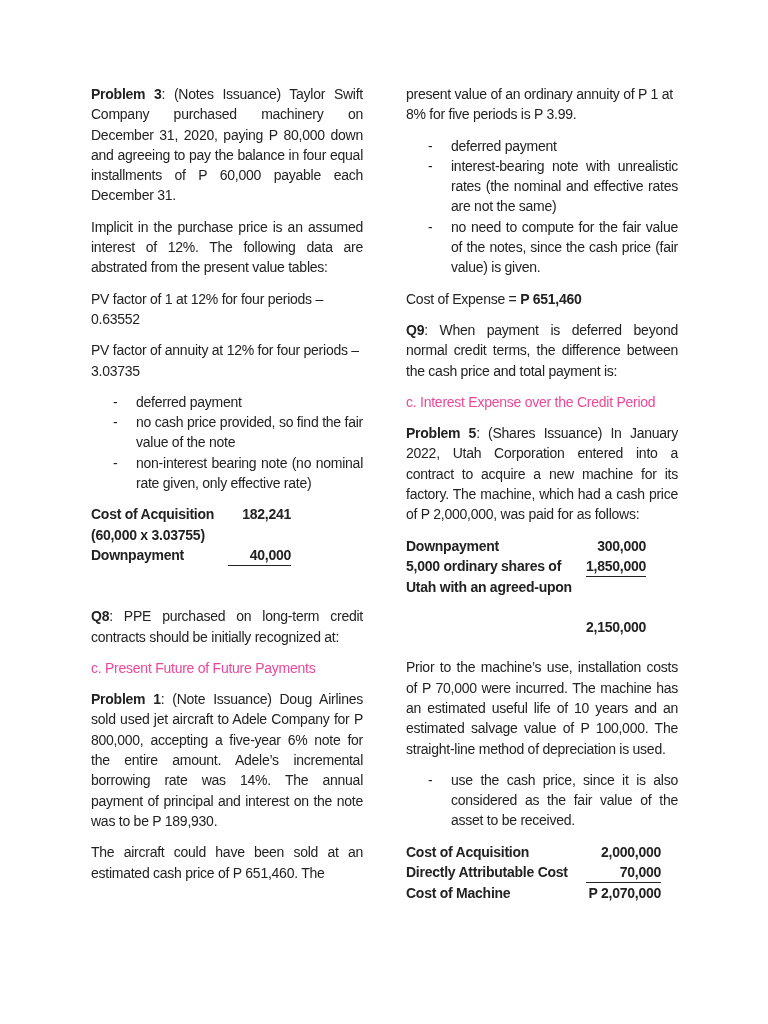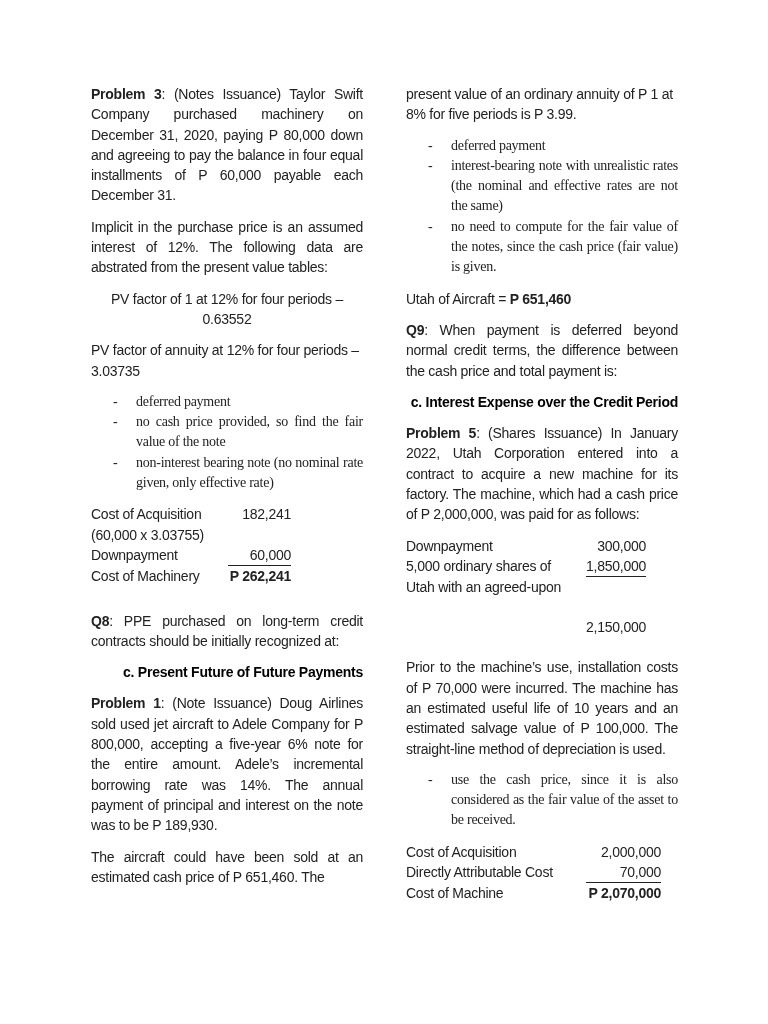--- a/index.html
+++ b/index.html
@@ -2,79 +2,75 @@
 <html><head>
 <meta charset="utf-8">
 <style>
   html, body { margin:0; padding:0; background:#ffffff; }
   body { width:768px; height:1024px; position:relative; overflow:hidden;
          font-family:"Liberation Sans", sans-serif; color:#222; font-size:14px; }
   .col { position:absolute; top:84px; width:272px; line-height:20.3px; letter-spacing:-0.25px; }
   .col.left { left:91px; }
   .col.right { left:406px; }
   p { margin:0 0 11px 0; text-align:justify; }
-  .red { color:#000000; font-weight:bold; text-align:right; }
+  .red { color:#ec4899; font-weight:normal; text-align:left; }
   b { font-weight:bold; }
-  ul { list-style:none; margin:5px 0 11px 0; padding:0;font-family:Liberation Serif, serif; }
+  ul { list-style:none; margin:5px 0 11px 0; padding:0; }
   ul li { position:relative; padding-left:45px; text-align:justify; }
   ul li::before { content:"-"; position:absolute; left:22px; }
   table { border-collapse:collapse; font-size:14px; letter-spacing:-0.25px; }
-  td { padding:0; line-height:20.3px; vertical-align:top; }
+  td { padding:0; line-height:20.3px; vertical-align:top;font-weight:bold; }
   .num { text-align:right; }
   .ul { border-bottom:1px solid #222; }
   .gap { height:20px; }
 </style>
 </head>
 <body>
 
 <div class="col left">
   <p><b>Problem 3</b><span>: (Notes Issuance) Taylor Swift Company purchased machinery on December 31, 2020, paying P 80,000 down and agreeing to pay the balance in four equal installments of P 60,000 payable each December 31.</span></p>
   <p>Implicit in the purchase price is an assumed interest of 12%. The following data are abstrated from the present value tables:</p>
-  <p style="text-align:center">PV factor of 1 at 12% for four periods – 0.63552</p>
+  <p style="text-align:left">PV factor of 1 at 12% for four periods – 0.63552</p>
   <p style="text-align:left">PV factor of annuity at 12% for four periods – 3.03735</p>
   <ul>
     <li>deferred payment</li>
     <li>no cash price provided, so find the fair value of the note</li>
     <li>non-interest bearing note (no nominal rate given, only effective rate)</li>
   </ul>
   <table>
     <tbody>
         <tr>
           <td style="width:137px">Cost of Acquisition</td>
           <td class="num" style="width:63px">182,241</td>
         </tr>
     <tr>
           <td>(60,000 x 3.03755)</td>
           <td class="num"></td>
         </tr>
     <tr>
           <td>Downpayment</td>
-          <td class="num ul">60,000</td>
-        </tr>
-    <tr>
-          <td>Cost of Machinery</td>
-          <td class="num" style="font-weight:bold">P 262,241</td>
+          <td class="num ul">40,000</td>
         </tr>
   </tbody>
     </table>
   <div class="gap"></div>
-  <p style="margin-top:4px"><b>Q8</b><span>: PPE purchased on long-term credit contracts should be initially recognized at:</span></p>
+  <p style="margin-top:20px"><b>Q8</b><span>: PPE purchased on long-term credit contracts should be initially recognized at:</span></p>
   <p class="red">c. Present Future of Future Payments</p>
   <p><b>Problem 1</b><span>: (Note Issuance) Doug Airlines sold used jet aircraft to Adele Company for P 800,000, accepting a five-year 6% note for the entire amount. Adele’s incremental borrowing rate was 14%. The annual payment of principal and interest on the note was to be P 189,930.</span></p>
   <p>The aircraft could have been sold at an estimated cash price of P 651,460. The</p>
 </div>
 
 <div class="col right">
   <p style="text-align:left">present value of an ordinary annuity of P 1 at 8% for five periods is P 3.99.</p>
   <ul>
     <li>deferred payment</li>
     <li>interest-bearing note with unrealistic rates (the nominal and effective rates are not the same)</li>
     <li>no need to compute for the fair value of the notes, since the cash price (fair value) is given.</li>
   </ul>
-  <p><span>Utah of Aircraft = </span><b>P 651,460</b></p>
+  <p><span>Cost of Expense = </span><b>P 651,460</b></p>
   <p><b>Q9</b><span>: When payment is deferred beyond normal credit terms, the difference between the cash price and total payment is:</span></p>
   <p class="red">c. Interest Expense over the Credit Period</p>
   <p><b>Problem 5</b><span>: (Shares Issuance) In January 2022, Utah Corporation entered into a contract to acquire a new machine for its factory. The machine, which had a cash price of P 2,000,000, was paid for as follows:</span></p>
   <table>
     <tbody>
         <tr>
           <td style="width:180px">Downpayment</td>
           <td class="num" style="width:60px">300,000</td>
         </tr>
     <tr>

